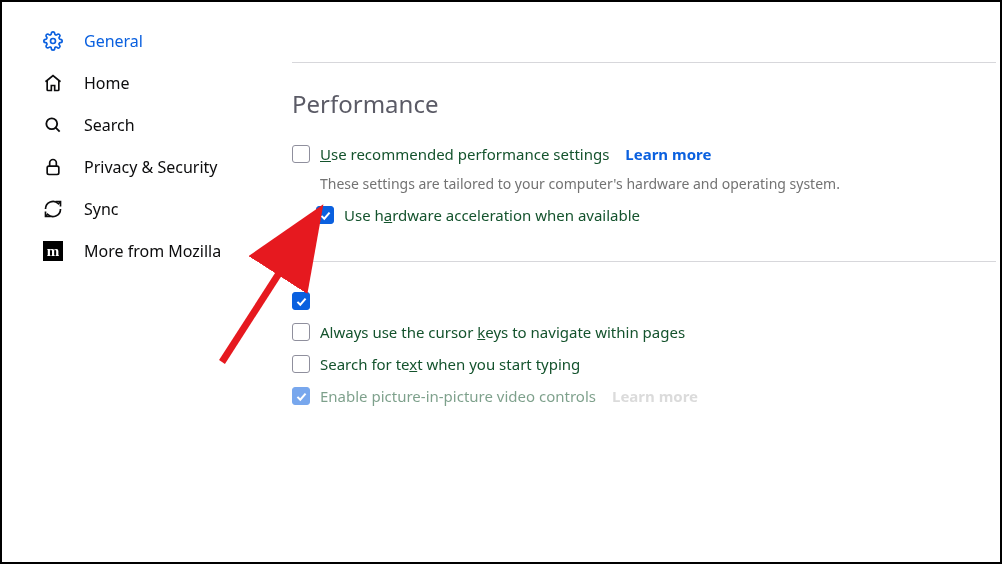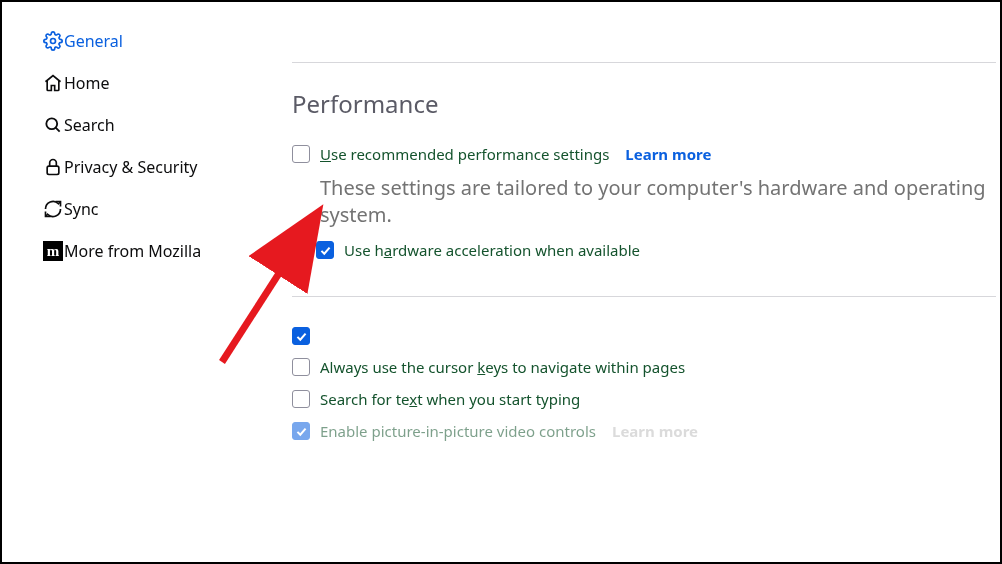--- a/index.html
+++ b/index.html
@@ -19,21 +19,21 @@
       height: 100%;
     }
     .sidebar {
       width: 250px;
       padding: 18px 0 0 40px;
       flex-shrink: 0;
     }
     .sidebar-item {
       display: flex;
       align-items: center;
-      gap: 0;
+      gap: 20px;
       padding: 10px 0;
       cursor: pointer;
       color: #0c0c0d;
       font-size: 16px;
     }
     .sidebar-item.active {
       color: #0a60df;
     }
     .sidebar-item .icon {
       width: 22px;
@@ -113,21 +113,21 @@
       color: #14532d;
     }
     .learn-more {
       color: #0a60df;
       cursor: pointer;
       margin-left: 6px;
       font-weight: bold;
     }
     .hint-text {
       color: #737373;
-      font-size: 20px;
+      font-size: 14px;
       padding: 4px 0 6px 28px;
     }
     .underline-char {
       text-decoration: underline;
     }
     .arrow-annotation {
       position: absolute;
       left: 210px;
       top: 180px;
       pointer-events: none;

